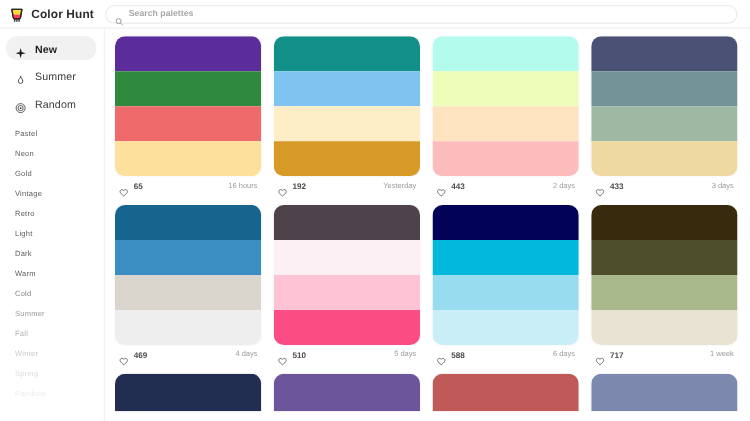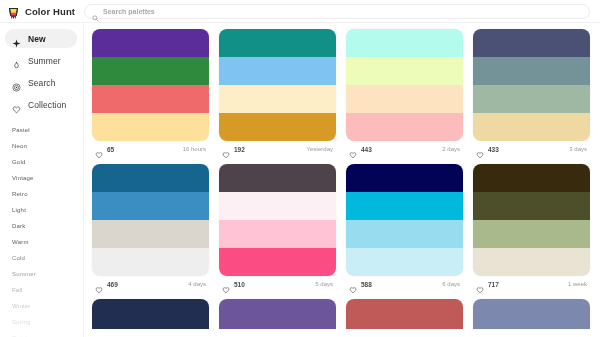--- a/index.html
+++ b/index.html
@@ -140,27 +140,21 @@
                 <path d="M10 2 C10 6 6 6.5 6 11 a4 4 0 0 0 8 0 c0-2.6-2-3.4-2-5.6 C11 6.6 10 4.6 10 2 Z" fill="none" stroke="#333" stroke-width="1.5" stroke-linejoin="round"></path>
               </svg></span>
             <span class="nav-label">Summer</span>
           </div>
           <div class="nav-item">
             <span class="nav-ic"><svg width="9" height="9" viewBox="0 0 20 20">
                 <circle cx="10" cy="10" r="8" fill="none" stroke="#333" stroke-width="1.4"></circle>
                 <circle cx="10" cy="10" r="4.6" fill="none" stroke="#333" stroke-width="1.4"></circle>
                 <circle cx="10" cy="10" r="1.5" fill="#333"></circle>
               </svg></span>
-            <span class="nav-label">Search</span>
-          </div>
-          <div class="nav-item">
-            <span class="nav-ic"><svg width="9" height="9" viewBox="0 0 20 20">
-                <path d="M10 17 C3 12 1.5 8.2 3.4 5.7 C5.1 3.5 8.3 3.9 10 6.3 C11.7 3.9 14.9 3.5 16.6 5.7 C18.5 8.2 17 12 10 17 Z" fill="none" stroke="#333" stroke-width="1.5" stroke-linejoin="round"></path>
-              </svg></span>
-            <span class="nav-label">Collection</span>
+            <span class="nav-label">Random</span>
           </div>
         </div>
       <div class="tags" id="tag-list">
           <div class="tag" style="opacity: 1;">Pastel</div>
           <div class="tag" style="opacity: 1;">Neon</div>
           <div class="tag" style="opacity: 1;">Gold</div>
           <div class="tag" style="opacity: 1;">Vintage</div>
           <div class="tag" style="opacity: 1;">Retro</div>
           <div class="tag" style="opacity: 1;">Light</div>
           <div class="tag" style="opacity: 1;">Dark</div>

